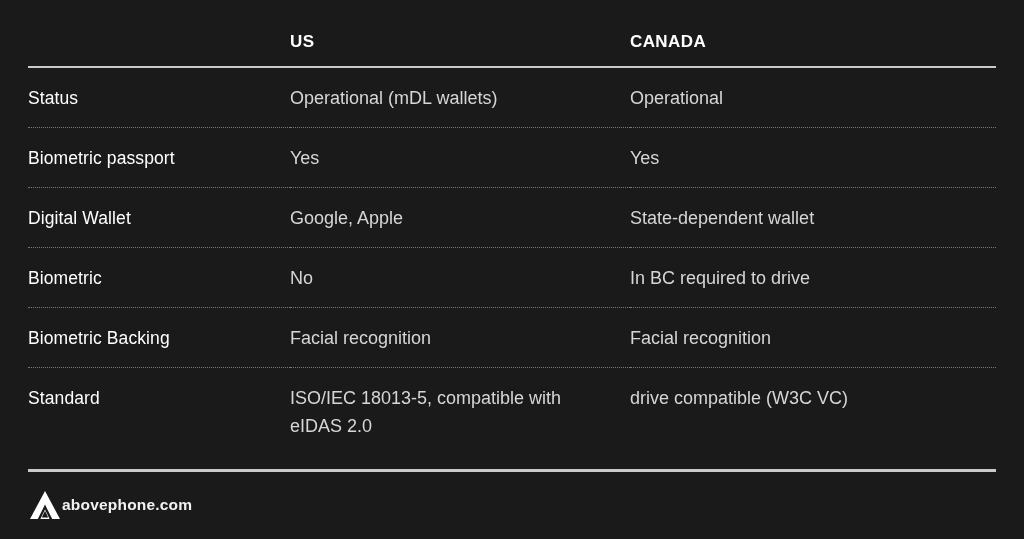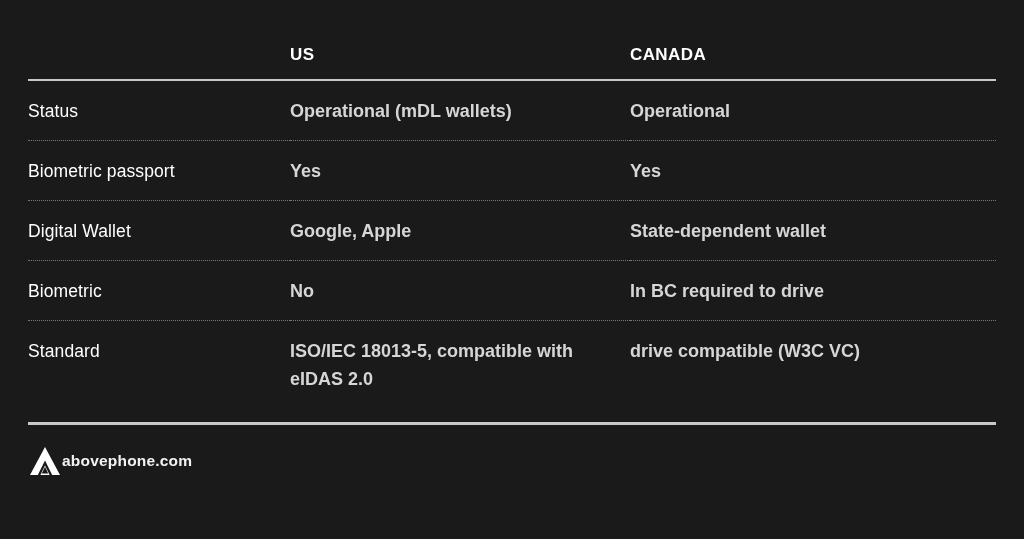--- a/index.html
+++ b/index.html
@@ -57,34 +57,34 @@
     border-bottom: none;
     margin-left: 48px;
   }
 
   tbody td {
     vertical-align: top;
     padding: 16px 0 15px 0;
     font-size: 18px;
     line-height: 28px;
     color: #d6d6d6;
-    font-weight: bold;
+    font-weight: normal;
   }
   tbody td.row-label {
     color: #ffffff;
     font-weight: normal;
     font-size: 17.5px;
     letter-spacing: 0.1px;
   }
   tbody td.val-us {
     padding-right: 24px;
   }
 
   .table-wrap {
-    padding-top: 45px;
+    padding-top: 32px;
   }
 
   
   .footer-rule {
     height: 3px;
     background: #c9c9c9;
     margin-top: 14px;
     width: 968px;
   }
   .footer {
@@ -139,20 +139,25 @@
           <td class="row-label">Digital Wallet</td>
           <td class="val-us">Google, Apple</td>
           <td class="val-ca">State-dependent wallet</td>
         </tr>
         <tr>
           <td class="row-label">Biometric</td>
           <td class="val-us">No</td>
           <td class="val-ca">In BC required to drive</td>
         </tr>
         <tr>
+          <td class="row-label">Biometric Backing</td>
+          <td class="val-us">Facial recognition</td>
+          <td class="val-ca">Facial recognition</td>
+        </tr>
+        <tr>
           <td class="row-label">Standard</td>
           <td class="val-us">ISO/IEC 18013-5, compatible with eIDAS 2.0</td>
           <td class="val-ca">drive compatible (W3C VC)</td>
         </tr>
       </tbody>
     </table>
   </div>
 
   <div class="footer-rule"></div>
 

